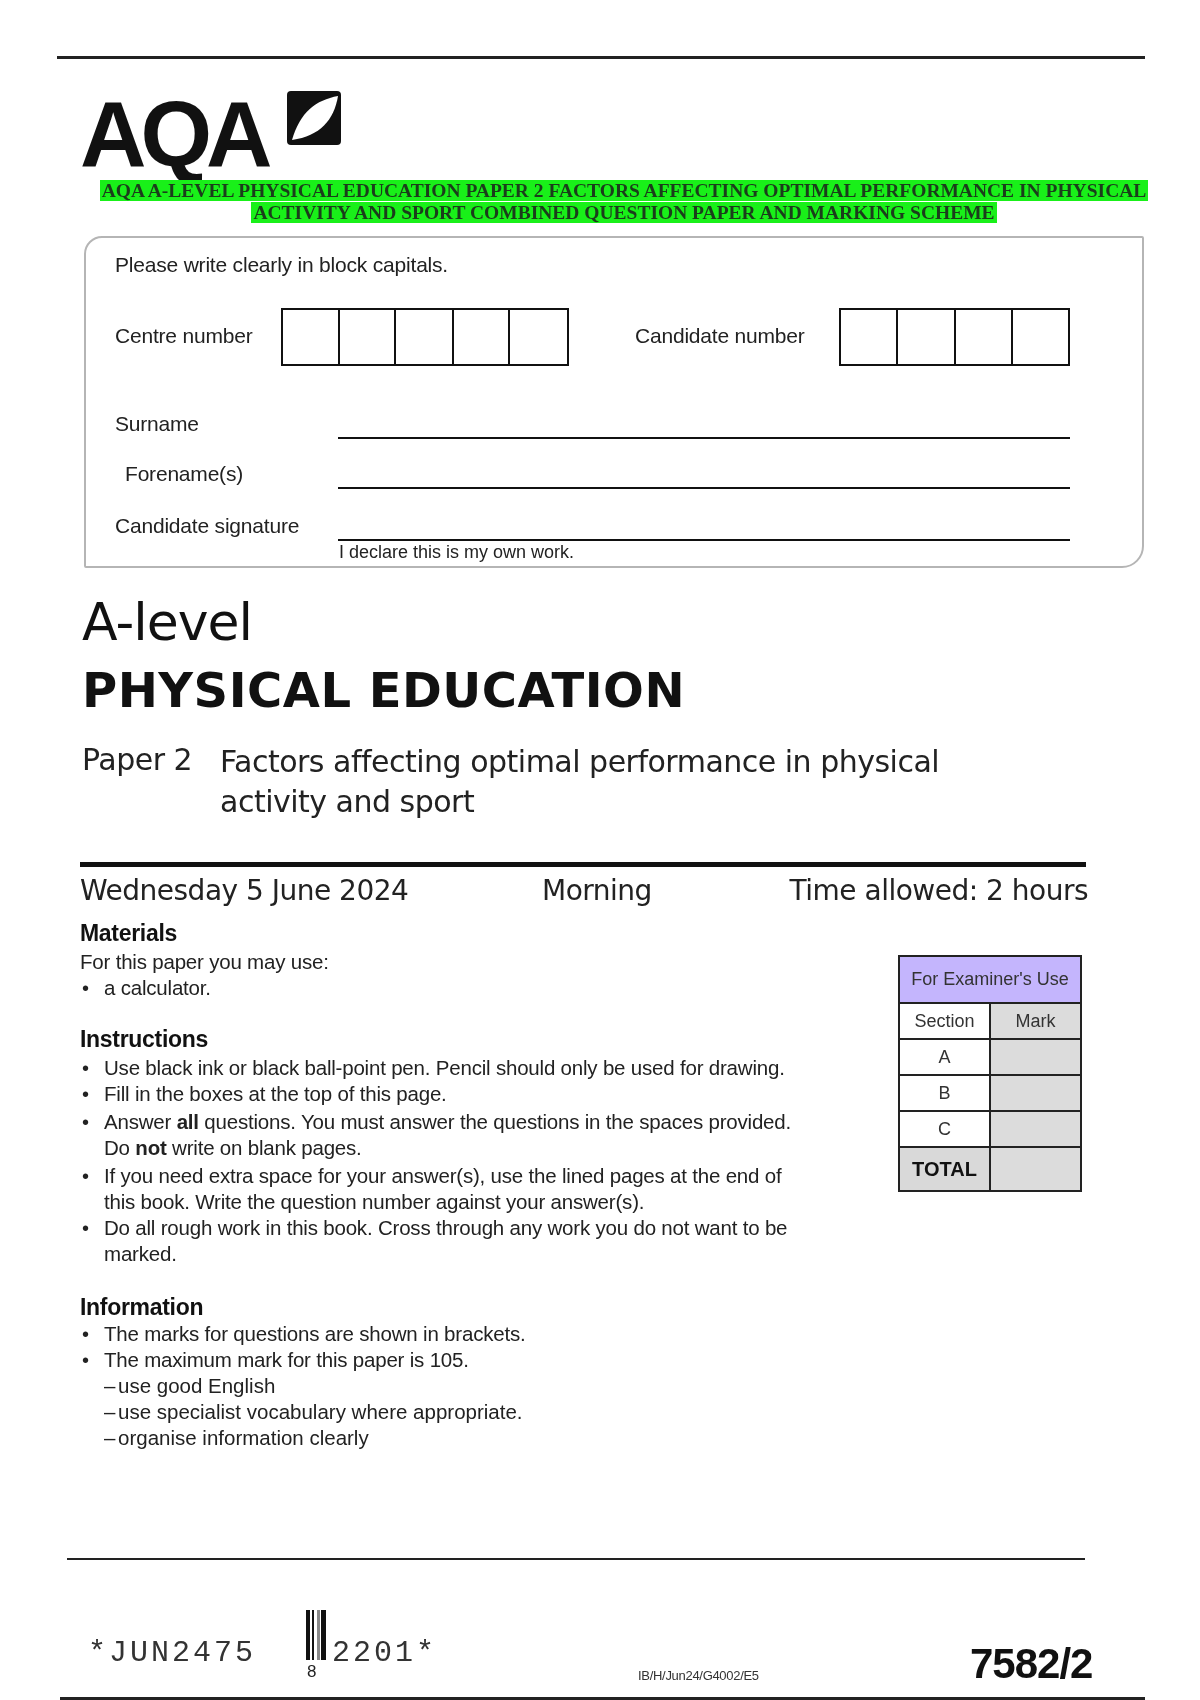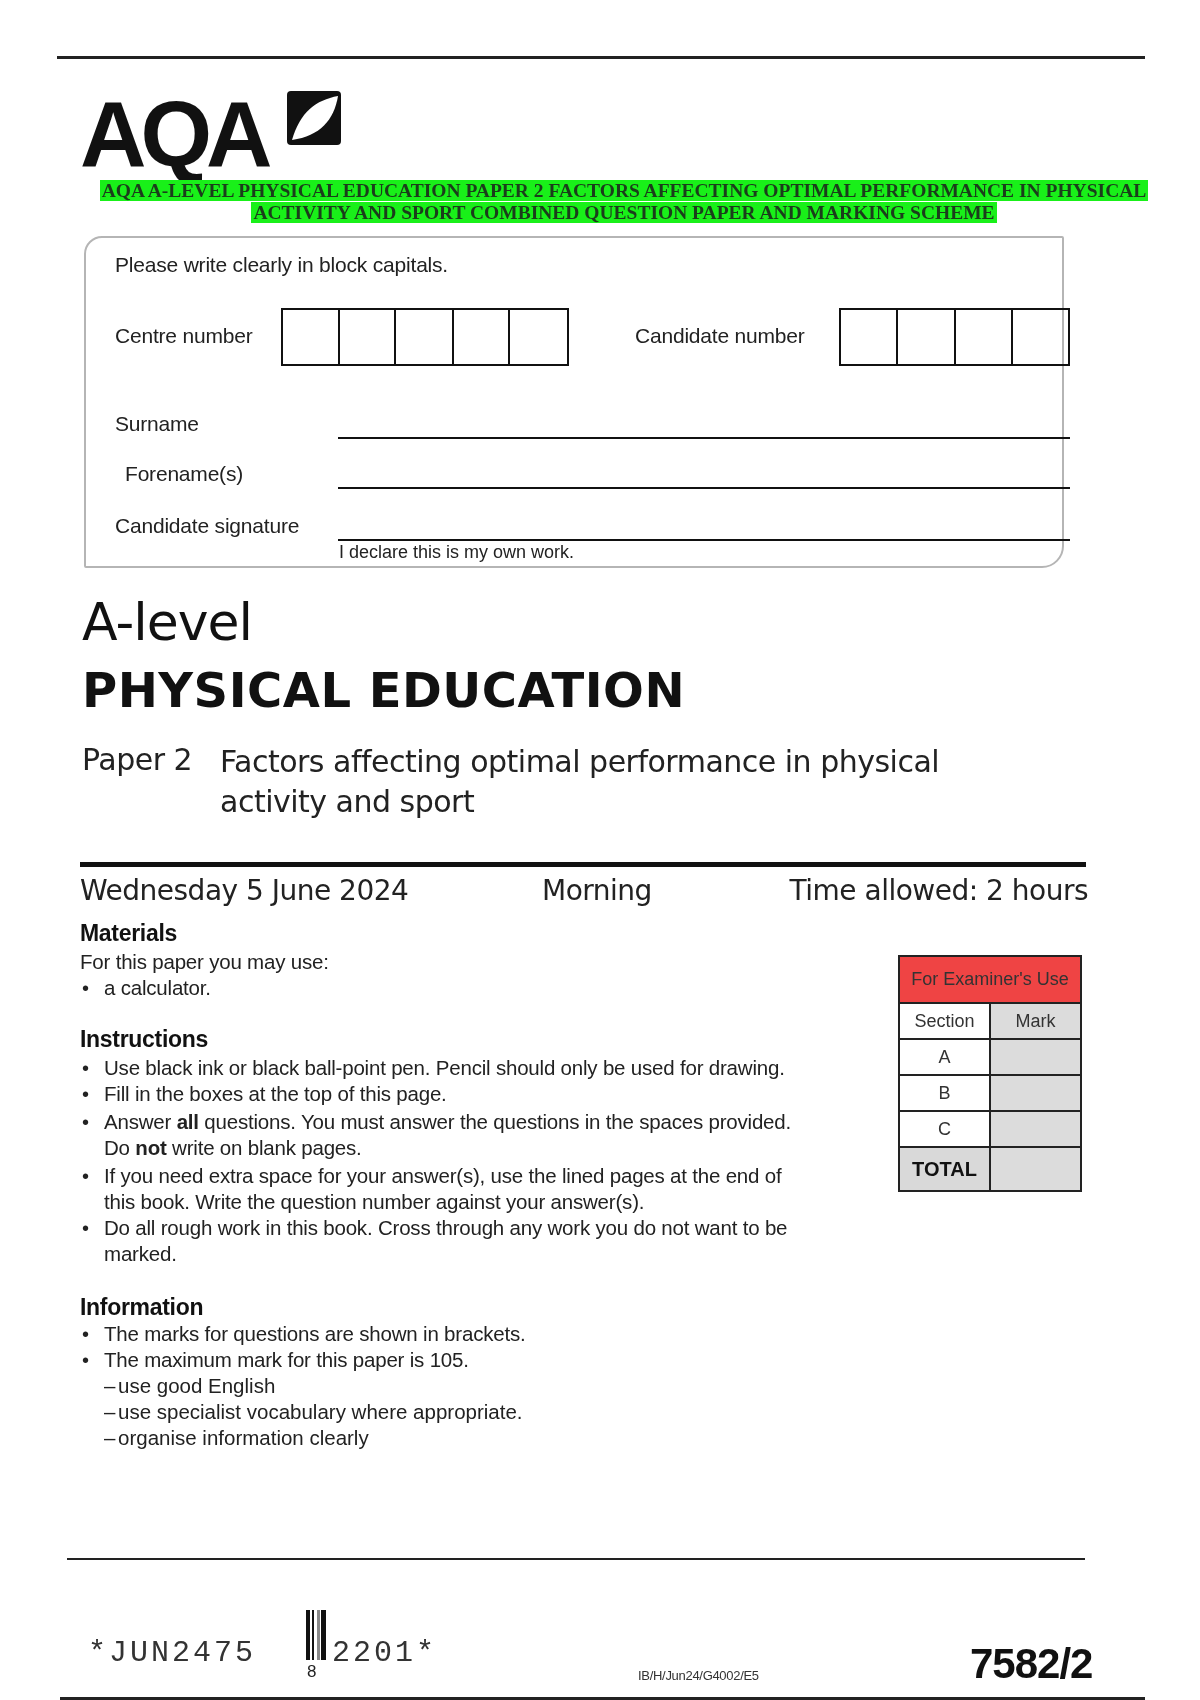--- a/index.html
+++ b/index.html
@@ -13,21 +13,21 @@
     
     .logo { left: 80px; top: 88px; width: 270px; height: 90px; }
     .logo-text { position: absolute; left: 0; top: 0; font-family: "Liberation Sans", sans-serif; font-weight: bold; font-size: 92px; letter-spacing: -6px; line-height: 92px; color: #111; }
     .logo-mark { position: absolute; left: 206px; top: 2px; width: 56px; height: 56px; }
 
     
     .banner { left: 74px; top: 180px; width: 1100px; text-align: center; font-family: "Liberation Serif", serif; font-weight: bold; font-size: 19.5px; line-height: 22px; color: #1b3d1b; }
     .banner span { background: #19f019; padding: 0 2px; -webkit-box-decoration-break: clone; box-decoration-break: clone; }
 
     
-    .cand-box { left: 84px; top: 236px; width: 980px; height: 332px; border: 2px solid #b5b5b5; border-radius: 18px 2px 22px 2px; }
+    .cand-box { left: 84px; top: 236px; width: 1060px; height: 332px; border: 2px solid #b5b5b5; border-radius: 18px 2px 22px 2px; }
     .cand-box .lbl { position: absolute; font-size: 21px; color: #222; letter-spacing: -0.2px; }
     .digit-row { position: absolute; display: flex; border: 2.5px solid #111; height: 58px; }
     .digit-cell { height: 100%; border-right: 2px solid #111; }
     .digit-cell:last-child { border-right: none; }
     .field-line { position: absolute; height: 2px; background: #111; }
     .declare { position: absolute; font-size: 18px; color: #222; }
 
     
     .alevel { left: 82px; top: 592px; font-family: "DejaVu Sans", sans-serif; font-size: 52px; color: #111; letter-spacing: -1px; }
     .subject { left: 82px; top: 662px; font-family: "DejaVu Sans", sans-serif; font-weight: bold; font-size: 48px; color: #111; letter-spacing: 0.5px; }
@@ -51,21 +51,21 @@
     ul.dashes li { position: relative; padding-left: 14px; font-size: 20.5px; line-height: 26px; color: #222; }
     ul.dashes li::before { content: "\2013"; position: absolute; left: 0; }
 
     .materials { left: 80px; top: 920px; width: 800px; }
     .instructions { left: 80px; top: 1026px; width: 800px; }
     .information { left: 80px; top: 1294px; width: 800px; }
 
     
     .exam-table { left: 898px; top: 955px; width: 184px; border-collapse: collapse; font-size: 18px; color: #333; }
     .exam-table td { border: 2.5px solid #222; text-align: center; height: 36px; }
-    .exam-table .head { background: #ef4444; height: 47px; font-size: 18px; }
+    .exam-table .head { background: #c4b5fd; height: 47px; font-size: 18px; }
     .exam-table .grey { background: #dcdcdc; }
     .exam-table .white { background: #fff; }
     .exam-table .total { background: #d9d9d9; font-weight: bold; font-size: 20px; color: #111; height: 44px; }
 
     .bottom-rule-1 { left: 67px; top: 1558px; width: 1018px; height: 2px; background: #222; }
     .bottom-rule-2 { left: 60px; top: 1697px; width: 1085px; height: 3px; background: #222; }
 
     .barcode-text-a { left: 88px; top: 1636px; font-family: "Liberation Mono", monospace; font-size: 30px; color: #333; letter-spacing: 3px; }
     .barcode-bars { left: 306px; top: 1610px; width: 22px; height: 50px; }
     .barcode-num { left: 307px; top: 1662px; font-size: 17px; color: #222; }

